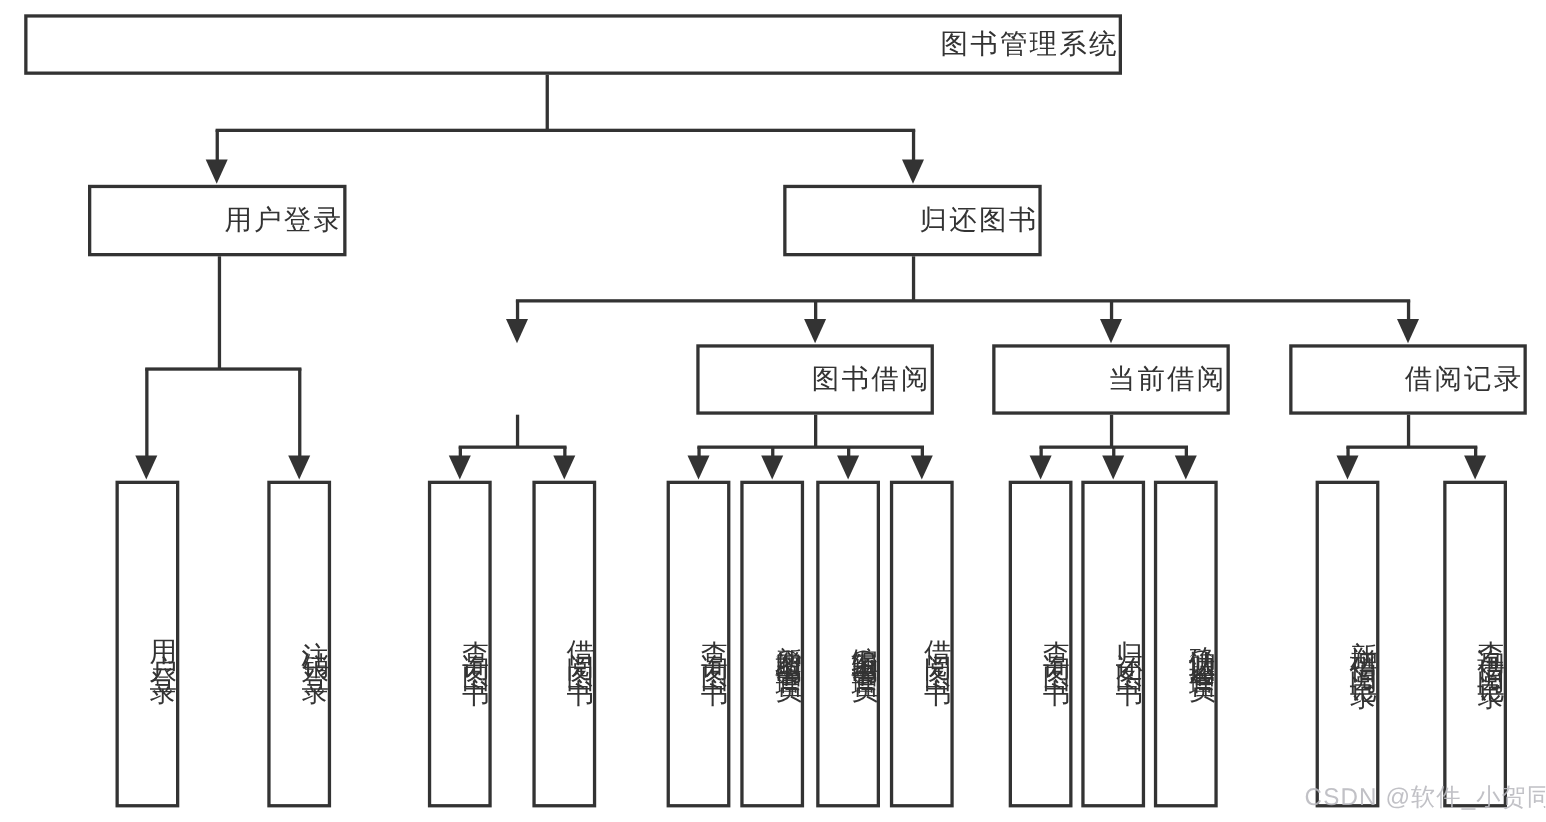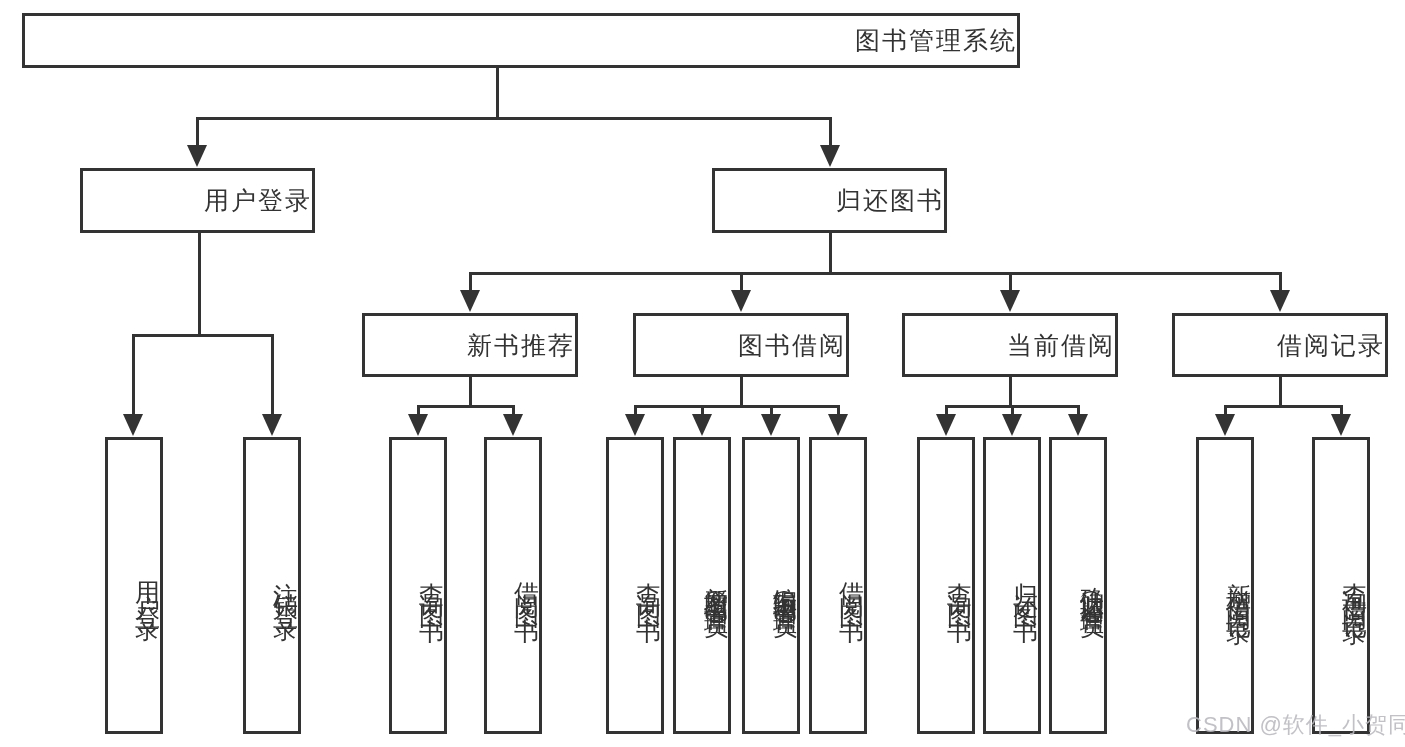--- a/index.html
+++ b/index.html
@@ -40,23 +40,20 @@
     <span class="lbl">图书管理系统</span>
   </div>
 
   <div class="box" style="left:80px;top:168px;width:235px;height:65px;">
     <span class="lbl">用户登录</span>
   </div>
   <div class="box" style="left:712px;top:168px;width:235px;height:65px;">
     <span class="lbl">归还图书</span>
   </div>
 
-  <div class="box" style="left:362px;top:313px;width:216px;height:64px;">
-    <span class="lbl">新书推荐</span>
-  </div>
   <div class="box" style="left:902px;top:313px;width:216px;height:64px;">
     <span class="lbl">当前借阅</span>
   </div>
   <div class="box" style="left:633px;top:313px;width:216px;height:64px;">
     <span class="lbl">图书借阅</span>
   </div>
   <div class="box" style="left:1172px;top:313px;width:216px;height:64px;">
     <span class="lbl">借阅记录</span>
   </div>
 

